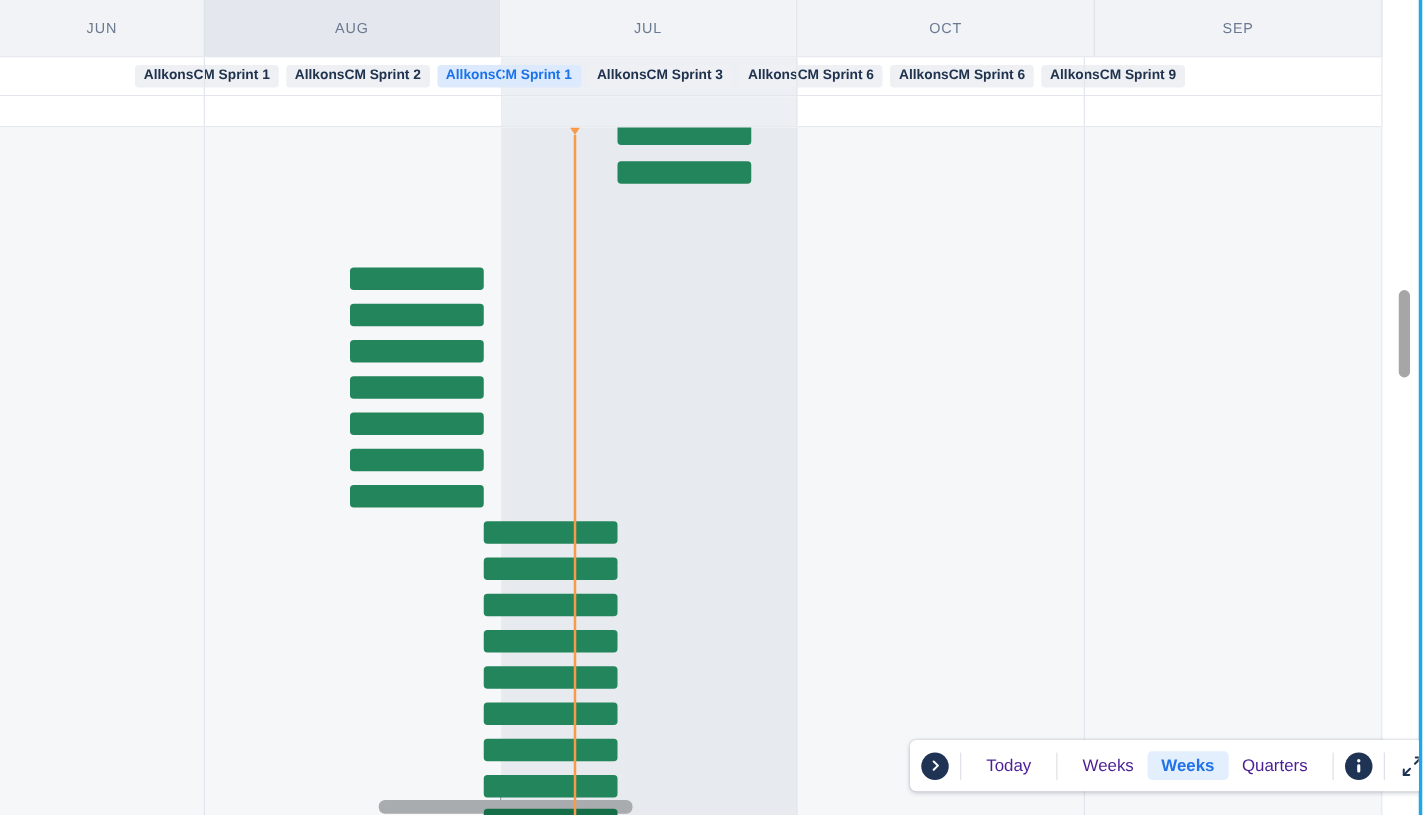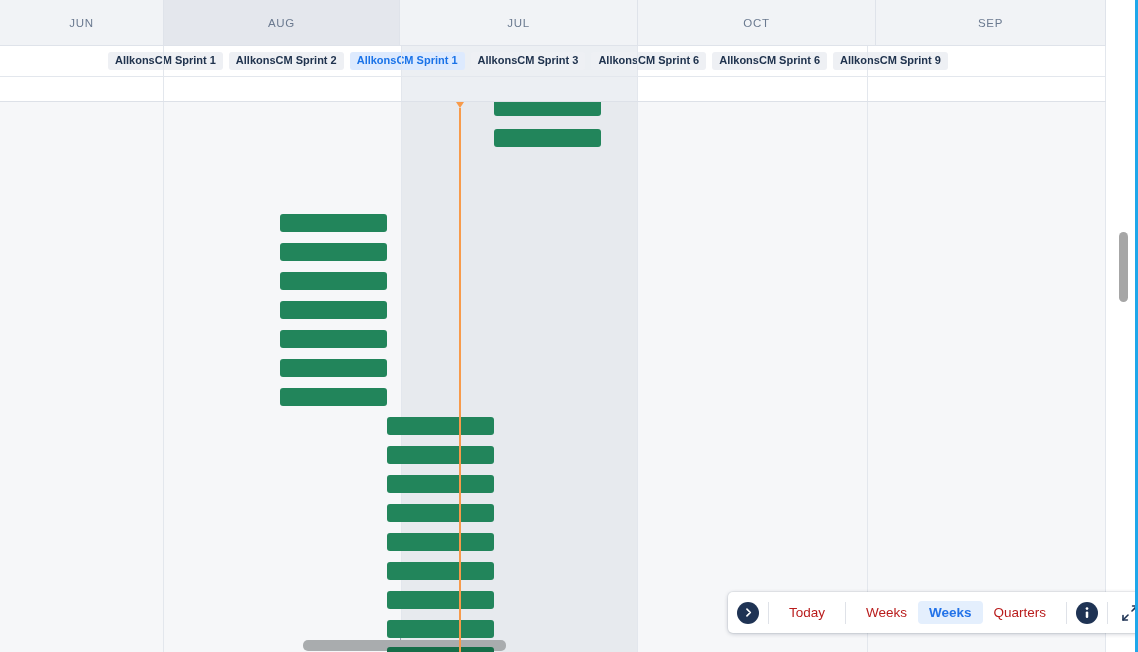--- a/index.html
+++ b/index.html
@@ -146,21 +146,21 @@
     background: #1f3354;
     display: flex; align-items: center; justify-content: center;
     color: #ffffff;
     flex: none;
   }
   .tb-sep {
     width: 1px; height: 22px; background: #dfe2e8; margin: 0 9px;
     flex: none;
   }
   .tb-btn {
-    font-size: 13.5px; color: #b91c1c;
+    font-size: 13.5px; color: #4c1d95;
     padding: 5px 11px; border-radius: 4px;
     white-space: nowrap; line-height: 1;
   }
   .tb-btn.active { background: #e4effd; color: #2272e8; font-weight: bold; }
   .tb-icon-btn {
     display: flex; align-items: center; justify-content: center;
     padding: 0 4px;
   }
 </style>
 </head>

